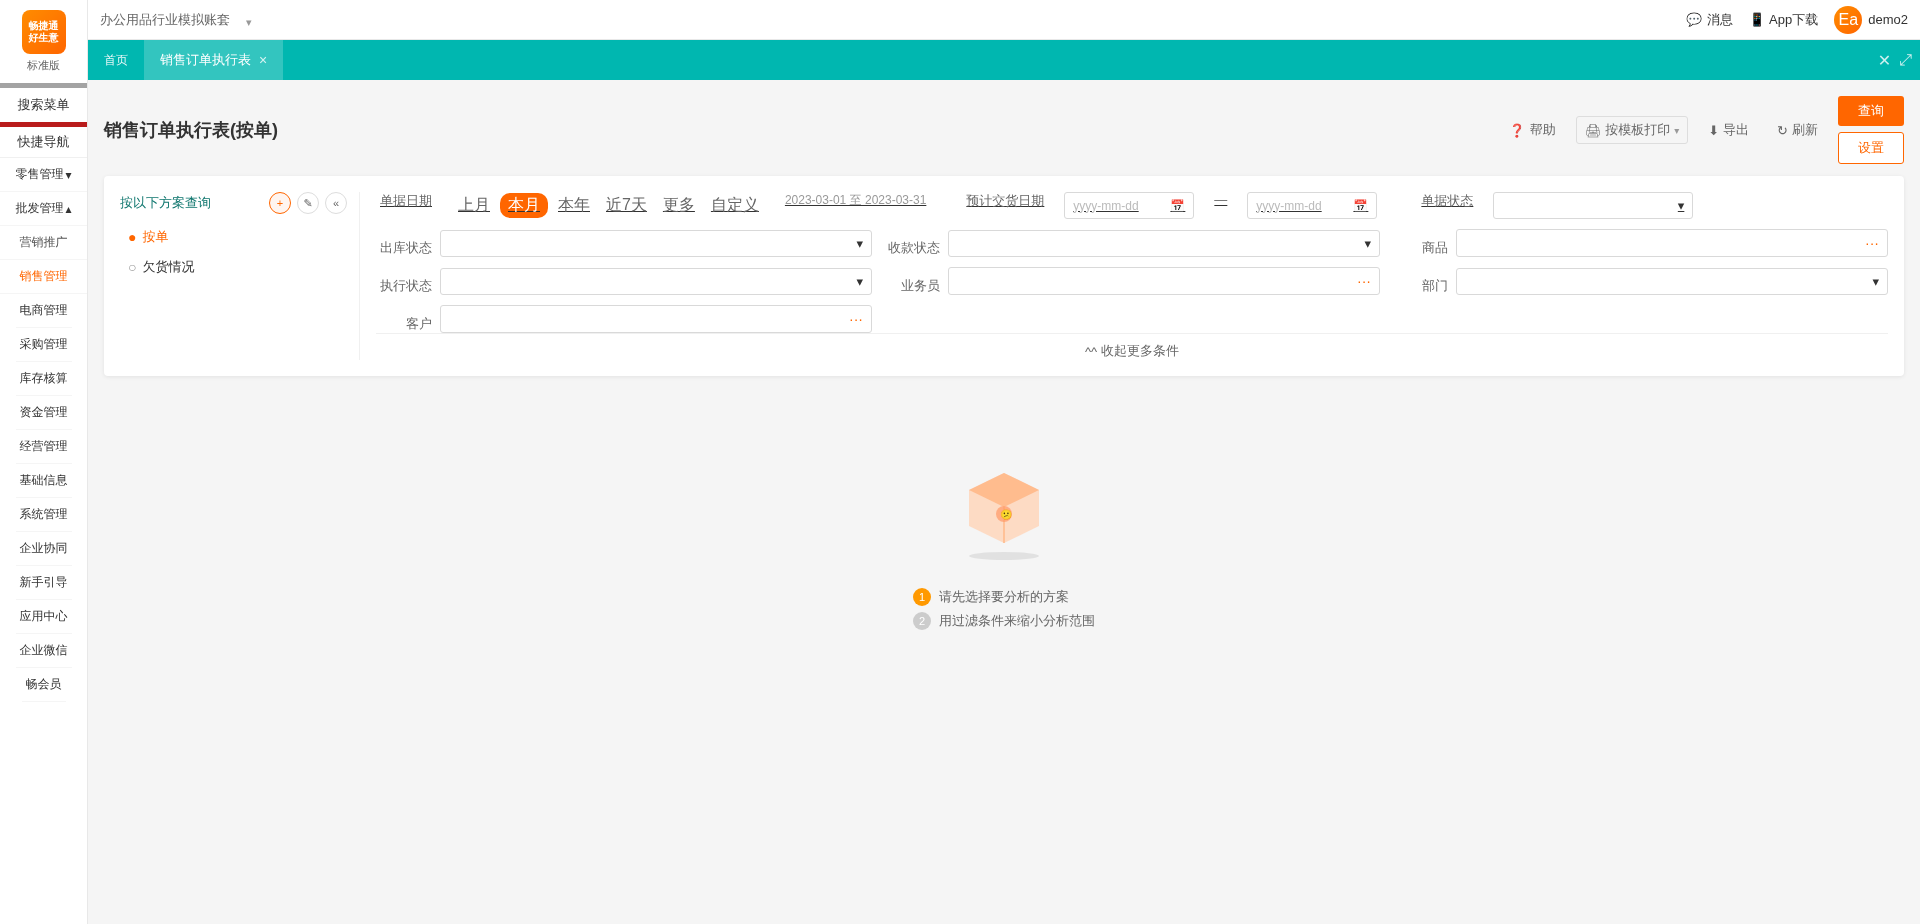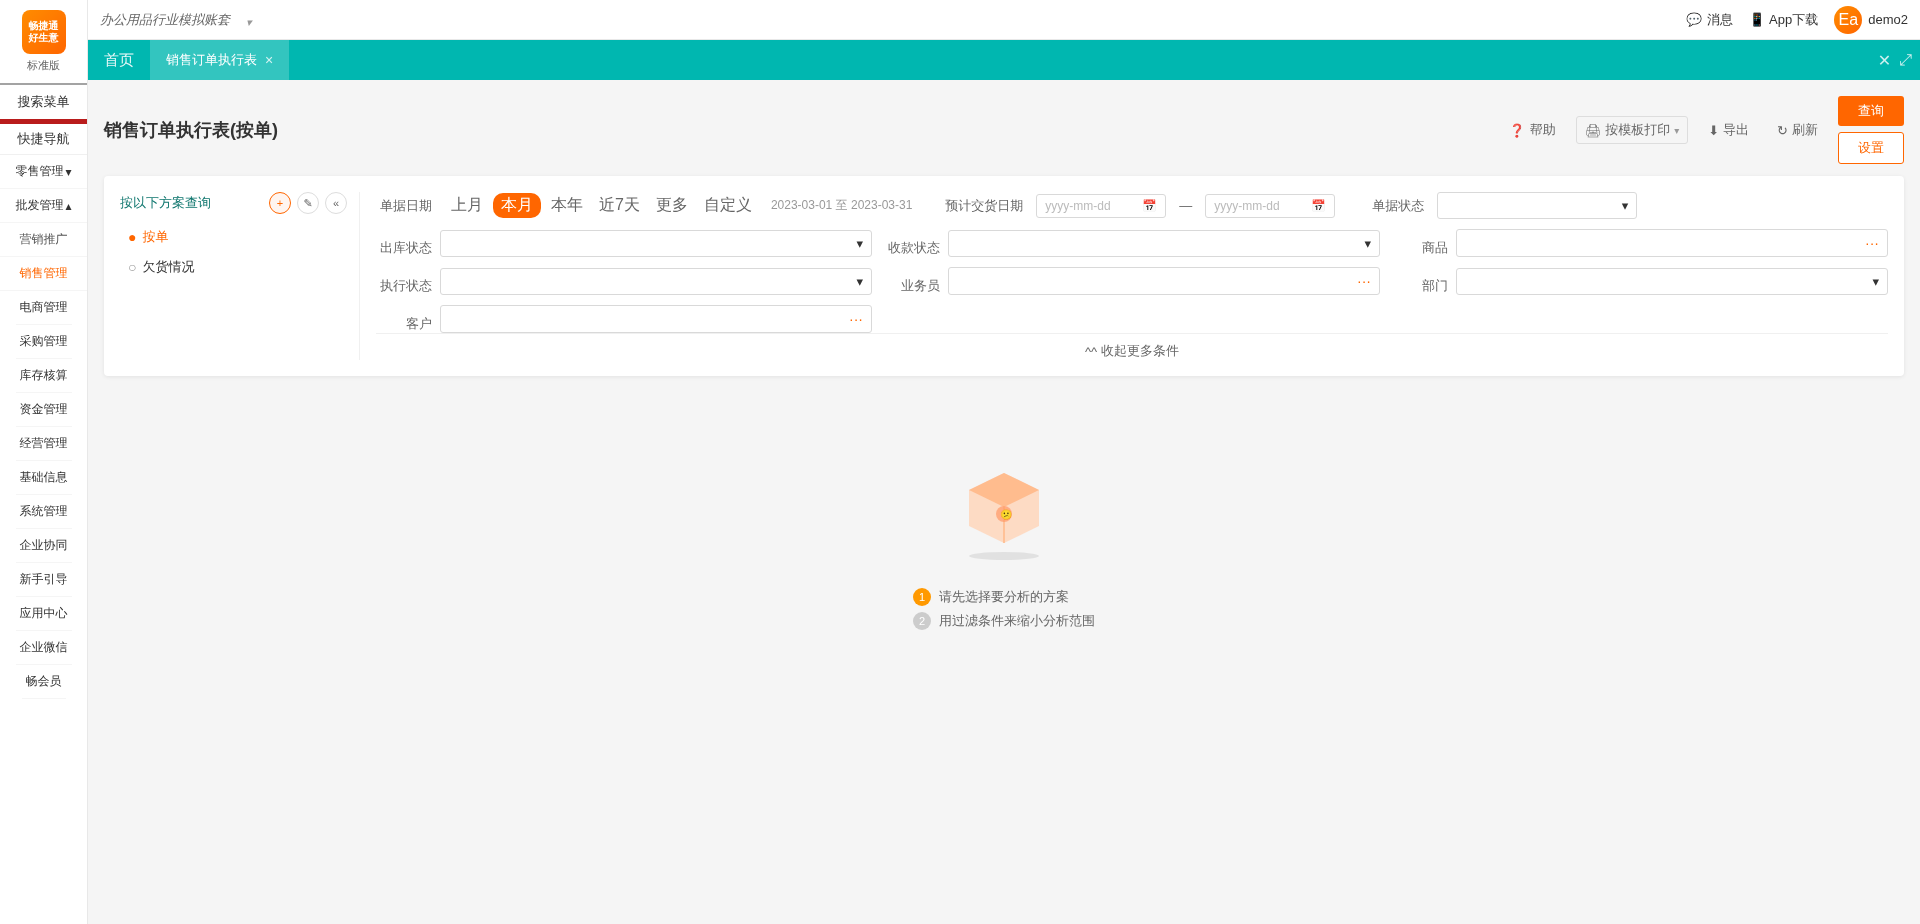--- a/index.html
+++ b/index.html
@@ -1,47 +1,47 @@
 <!DOCTYPE html>
 <html><head>
   <meta charset="utf-8">
   <style>
     * { margin: 0; padding: 0; box-sizing: border-box; }
     body { font-family: 'Microsoft YaHei', Arial, sans-serif; font-size: 13px; background: #f5f5f5; color: #333; width: 1920px; height: 924px; overflow: hidden; display: flex; }
 
     
     .sidebar { width: 88px; background: #fff; border-right: 1px solid #e8e8e8; display: flex; flex-direction: column; align-items: center; height: 924px; }
-    .sidebar-logo { width: 100%; padding: 10px 8px; display: flex; flex-direction: column; align-items: center; border-bottom: 2px solid #a3a3a3; }
+    .sidebar-logo { width: 100%; padding: 10px 8px; display: flex; flex-direction: column; align-items: center; border-bottom: 5px solid #a3a3a3; }
     .logo-icon { width: 44px; height: 44px; background: linear-gradient(135deg, #ff8c00, #ff6600); border-radius: 8px; display: flex; align-items: center; justify-content: center; color: white; font-size: 10px; font-weight: bold; text-align: center; line-height: 1.2; }
     .logo-text { font-size: 11px; color: #666; margin-top: 4px; text-align: center; }
     .sidebar-search { width: 100%; padding: 8px 6px; border-bottom: 5px solid #b91c1c; text-align: center; }
     .sidebar-quicknav { width: 100%; padding: 6px; border-bottom: 1px solid #f0f0f0; text-align: center; }
     .menu-group { width: 100%; }
     .menu-group-title { padding: 8px 4px; text-align: center; font-size: 12px; color: #333; cursor: pointer; display: flex; align-items: center; justify-content: center; gap: 2px; border-bottom: 1px solid #f5f5f5; }
     .menu-sub-item { padding: 8px 4px; text-align: center; font-size: 12px; color: #555; cursor: pointer; border-bottom: 1px solid #f5f5f5; }
     .menu-sub-item.active { color: #ff6600; }
 
     
     .main { flex: 1; display: flex; flex-direction: column; height: 924px; }
 
     
     .topbar { height: 40px; background: #fff; border-bottom: 1px solid #e8e8e8; display: flex; align-items: center; padding: 0 12px; gap: 12px; }
-    .topbar-breadcrumb { font-size: 13px; color: #666; display: flex; align-items: flex-end; gap: 16px; flex: 1; font-style: italic; }
+    .topbar-breadcrumb { font-size: 13px; color: #666; display: flex; align-items: flex-end; gap: 16px; flex: 1; }
     .topbar-breadcrumb .bc-text { color: #666; }
     .topbar-breadcrumb .bc-arrow { color: #999; font-size: 11px; }
     .topbar-right { display: flex; align-items: center; gap: 16px; }
     .topbar-msg { display: flex; align-items: center; gap: 4px; font-size: 13px; color: #333; cursor: pointer; }
     .topbar-app { display: flex; align-items: center; gap: 4px; font-size: 13px; color: #333; cursor: pointer; }
     .topbar-user { display: flex; align-items: center; gap: 6px; cursor: pointer; }
     .user-avatar { width: 28px; height: 28px; border-radius: 50%; background: linear-gradient(135deg, #ff8c00, #ff6600); display: flex; align-items: center; justify-content: center; color: white; font-size: 16px; }
     .user-name { font-size: 13px; color: #333; }
 
     
     .tabbar { height: 40px; background: #00b7b0; display: flex; align-items: center; padding: 0 0; }
-    .tab-home { padding: 0 16px; height: 100%; display: flex; align-items: center; font-size: 15px; color: rgba(255,255,255,0.9); cursor: pointer; }
+    .tab-home { padding: 0 16px; height: 100%; display: flex; align-items: center; font-size: 12px; color: rgba(255,255,255,0.9); cursor: pointer; }
     .tab-item { padding: 0 16px; height: 100%; display: flex; align-items: center; font-size: 13px; color: #fff; background: rgba(255,255,255,0.2); cursor: pointer; gap: 8px; }
     .tab-item .tab-close { font-size: 14px; color: rgba(255,255,255,0.8); }
     .tabbar-right { margin-left: auto; display: flex; align-items: center; gap: 8px; padding-right: 8px; }
     .tabbar-icon-btn { color: rgba(255,255,255,0.8); font-size: 16px; cursor: pointer; }
 
     
     .content { flex: 1; overflow-y: auto; background: #f5f5f5; padding: 16px; }
 
     
     .page-header { display: flex; align-items: center; justify-content: space-between; margin-bottom: 12px; }
@@ -253,21 +253,21 @@
             <div class="left-nav-item">
               <span class="nav-icon" style="color:#999;">○</span>
               <span class="nav-label">欠货情况</span>
             </div>
           </div>
         </div>
 
         <div class="filter-right-panel">
           <div class="fields-area">
 
-            <div style="display:flex;align-items:center;gap:13px;">
+            <div style="display:flex;gap:20px;text-decoration:underline;">
               <span class="field-label">单据日期</span>
               <div class="date-tabs-group">
                 <span class="dtab">上月</span>
                 <span class="dtab active">本月</span>
                 <span class="dtab">本年</span>
                 <span class="dtab">近7天</span>
                 <span class="dtab">更多</span>
                 <span class="dtab">自定义</span>
               </div>
               <span style="font-size:12px;color:#999;">2023-03-01 至 2023-03-31</span>

